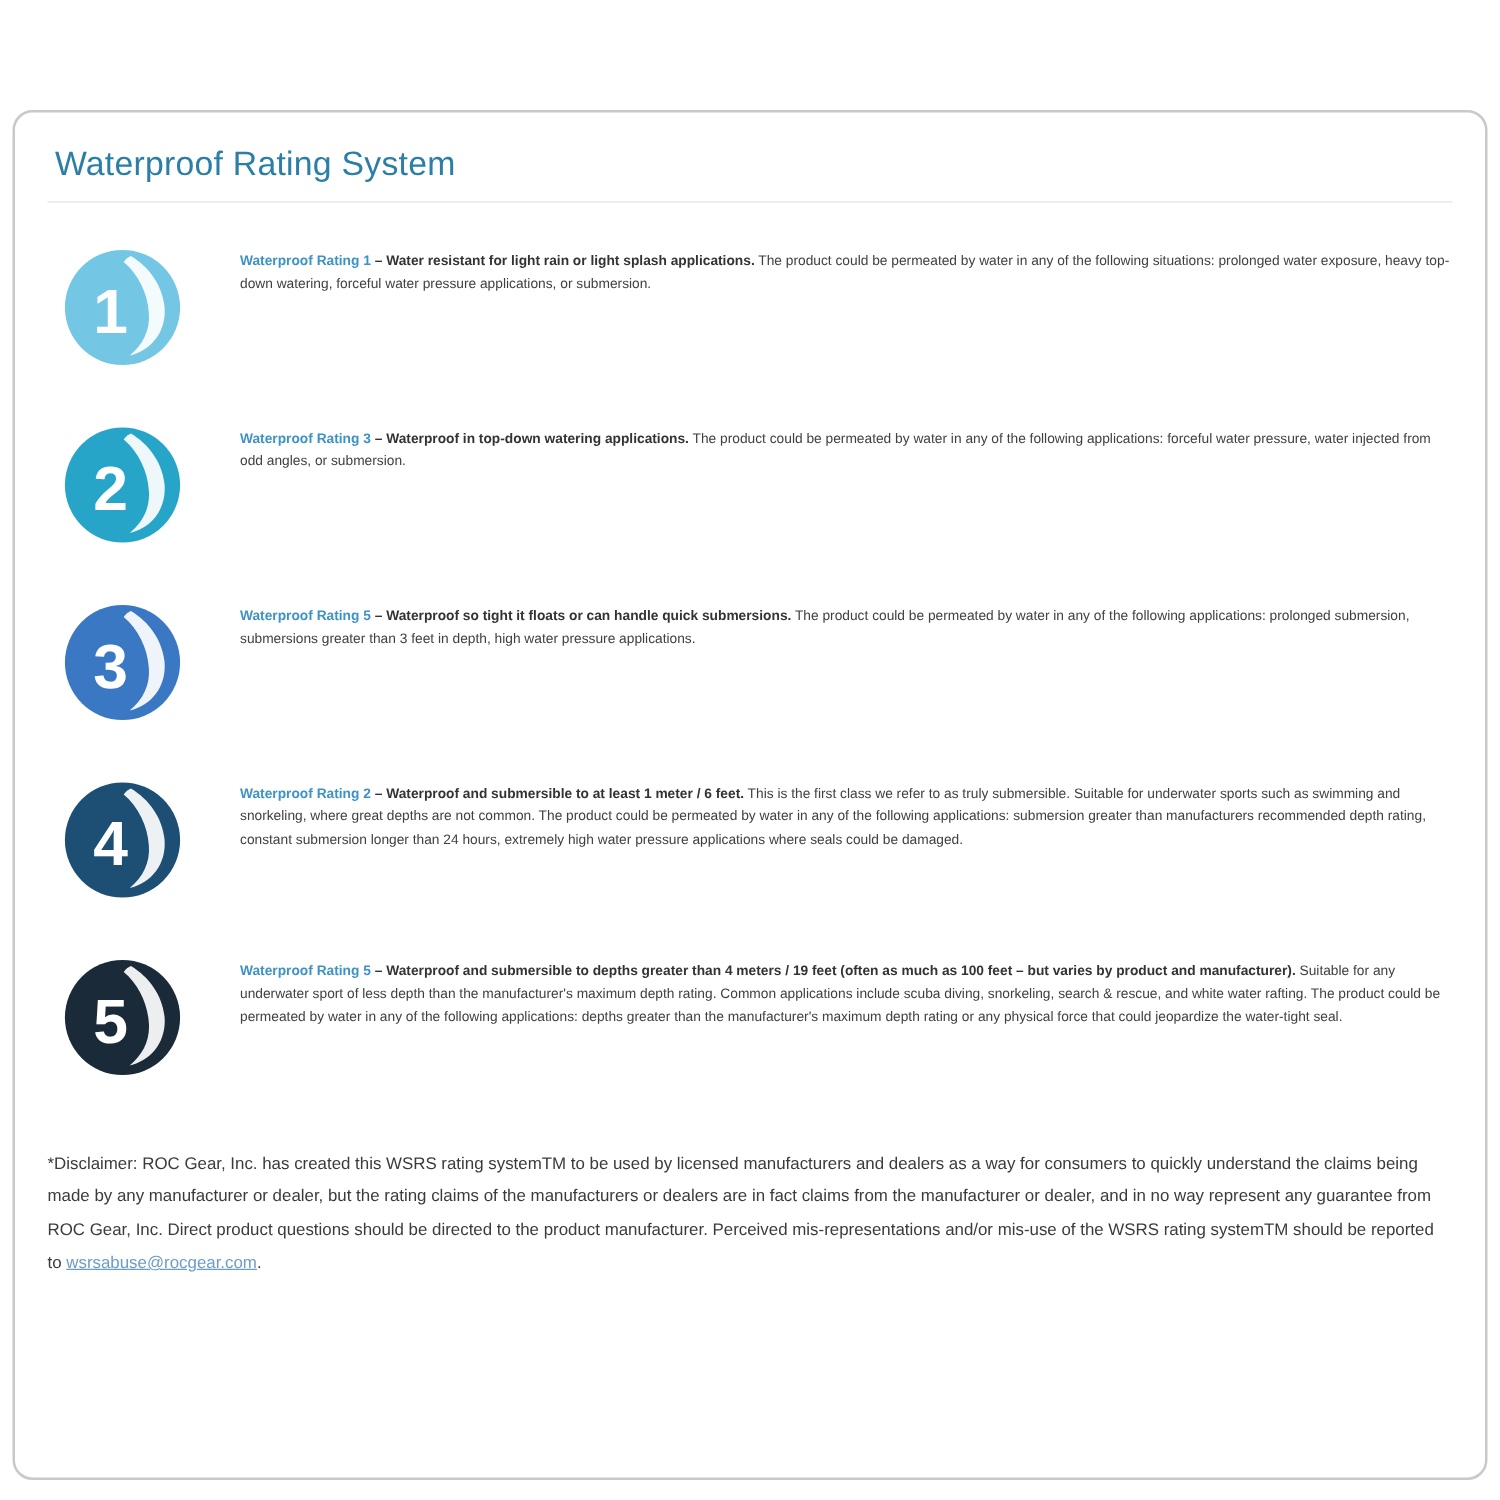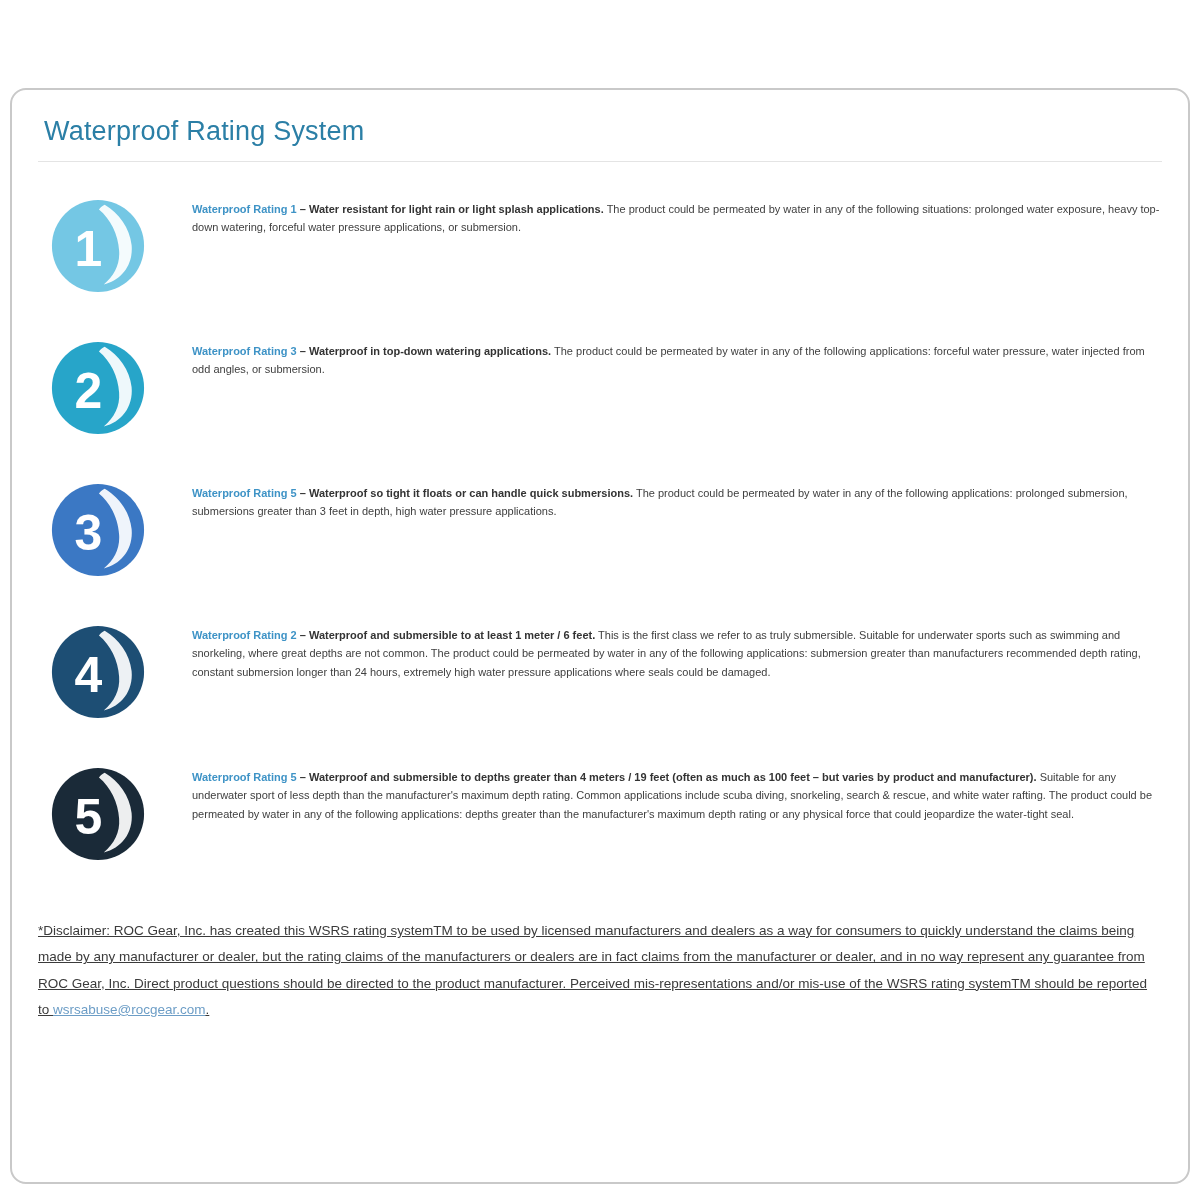--- a/index.html
+++ b/index.html
@@ -54,21 +54,20 @@
     color: #404040;
   }
   .rating-heading { color: #3e93c6; font-weight: bold; }
   .rating-bold { font-weight: bold; color: #333333; }
   .disclaimer {
     margin: 56px 2px 0 2px;
     font-size: 13.5px;
     line-height: 1.95;
     color: #3b3b3b;
     max-width: 1128px;
-    text-decoration: underline;
   }
   .disclaimer-link { color: #6c9dc6; text-decoration: underline; }
 </style>
 </head>
 <body>
 
 <div class="card">
 
   <h1 class="title">Waterproof Rating System</h1>
   <div class="divider"></div>

